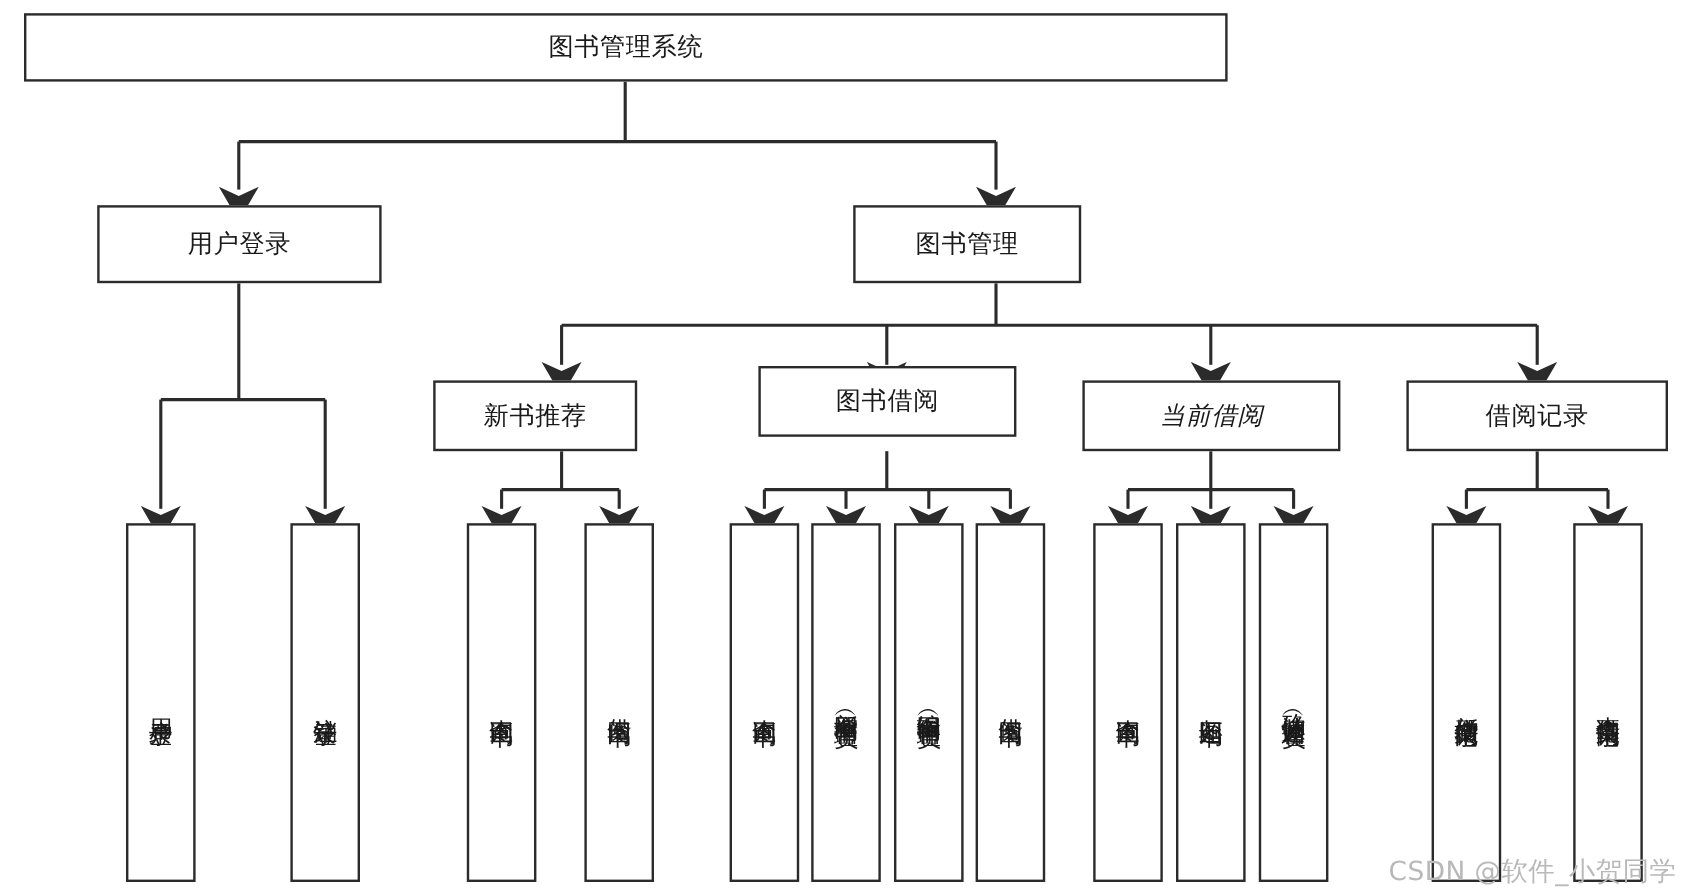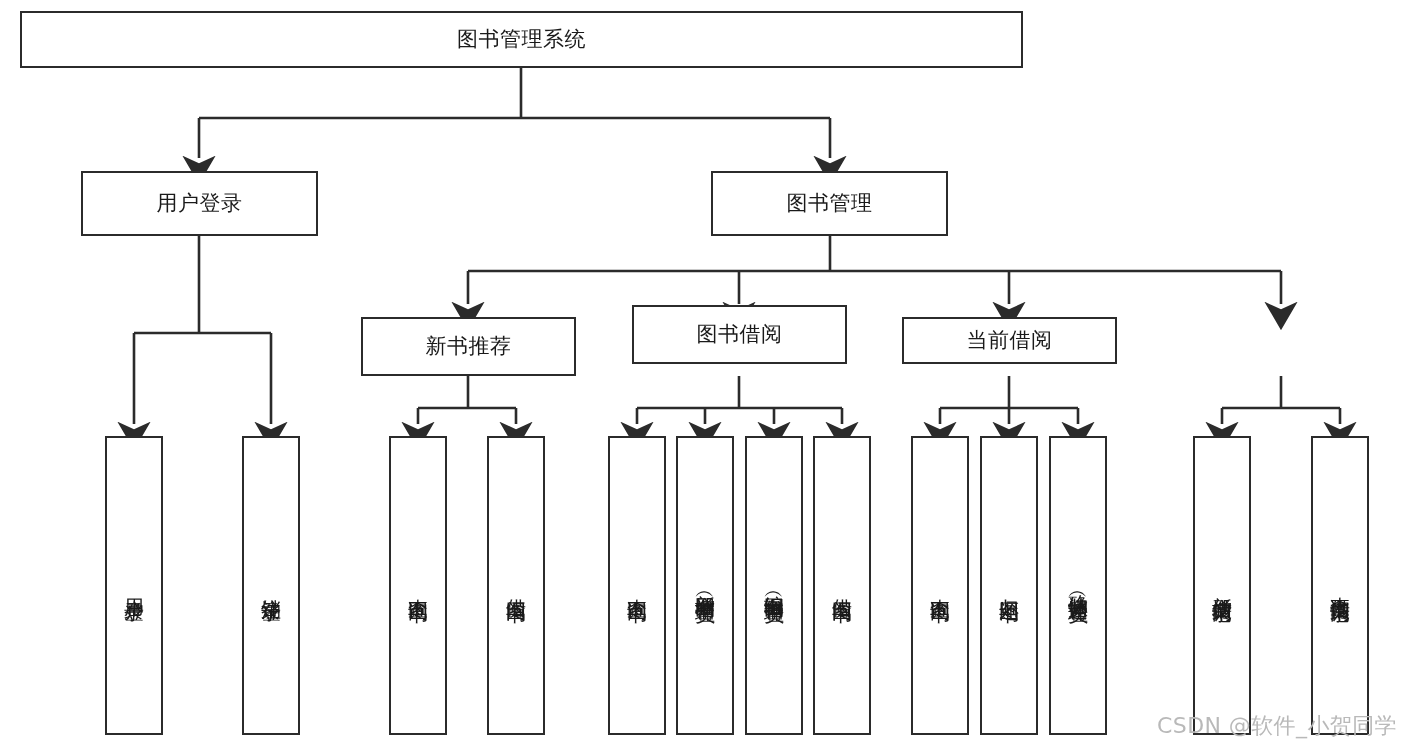--- a/index.html
+++ b/index.html
@@ -124,36 +124,39 @@
   </svg>
 
   <div class="node horiz" style="left:20px; top:11px; width:1003px; height:57px;">
     <span class="label">图书管理系统</span>
   </div>
 
   <div class="node horiz" style="left:81px; top:171px; width:237px; height:65px;">
     <span class="label">用户登录</span>
   </div>
 
-  <div class="node horiz" style="left:711px; top:171px; width:237px; height:65px;">
+  <div class="node horiz" style="left:711px; top:171px; width:190px; height:65px;">
     <span class="label">图书管理</span>
   </div>
 
-  <div class="node horiz" style="left:361px; top:317px; width:215px; height:59px;">
+  <div class="node horiz" style="left:361px; top:317px; width:170px; height:59px;">
     <span class="label">新书推荐</span>
   </div>
 
   <div class="node horiz" style="left:632px; top:305px; width:215px; height:59px;">
     <span class="label">图书借阅</span>
   </div>
 
-  <div class="node horiz" style="left:902px; top:317px; width:215px; height:47px;">
+  <div class="node horiz" style="left:902px; top:317px; width:215px; height:59px;font-style:italic;">
     <span class="label">当前借阅</span>
   </div>
 
+  <div class="node horiz" style="left:1172px; top:317px; width:218px; height:59px;">
+    <span class="label">借阅记录</span>
+  </div>
 
   <div class="node vert" style="left:105px; top:436px; width:58px; height:299px;">
     <span class="label">用户登录</span>
   </div>
 
   <div class="node vert" style="left:242px; top:436px; width:58px; height:299px;">
     <span class="label">注销登录</span>
   </div>
 
   <div class="node vert" style="left:389px; top:436px; width:58px; height:299px;">

